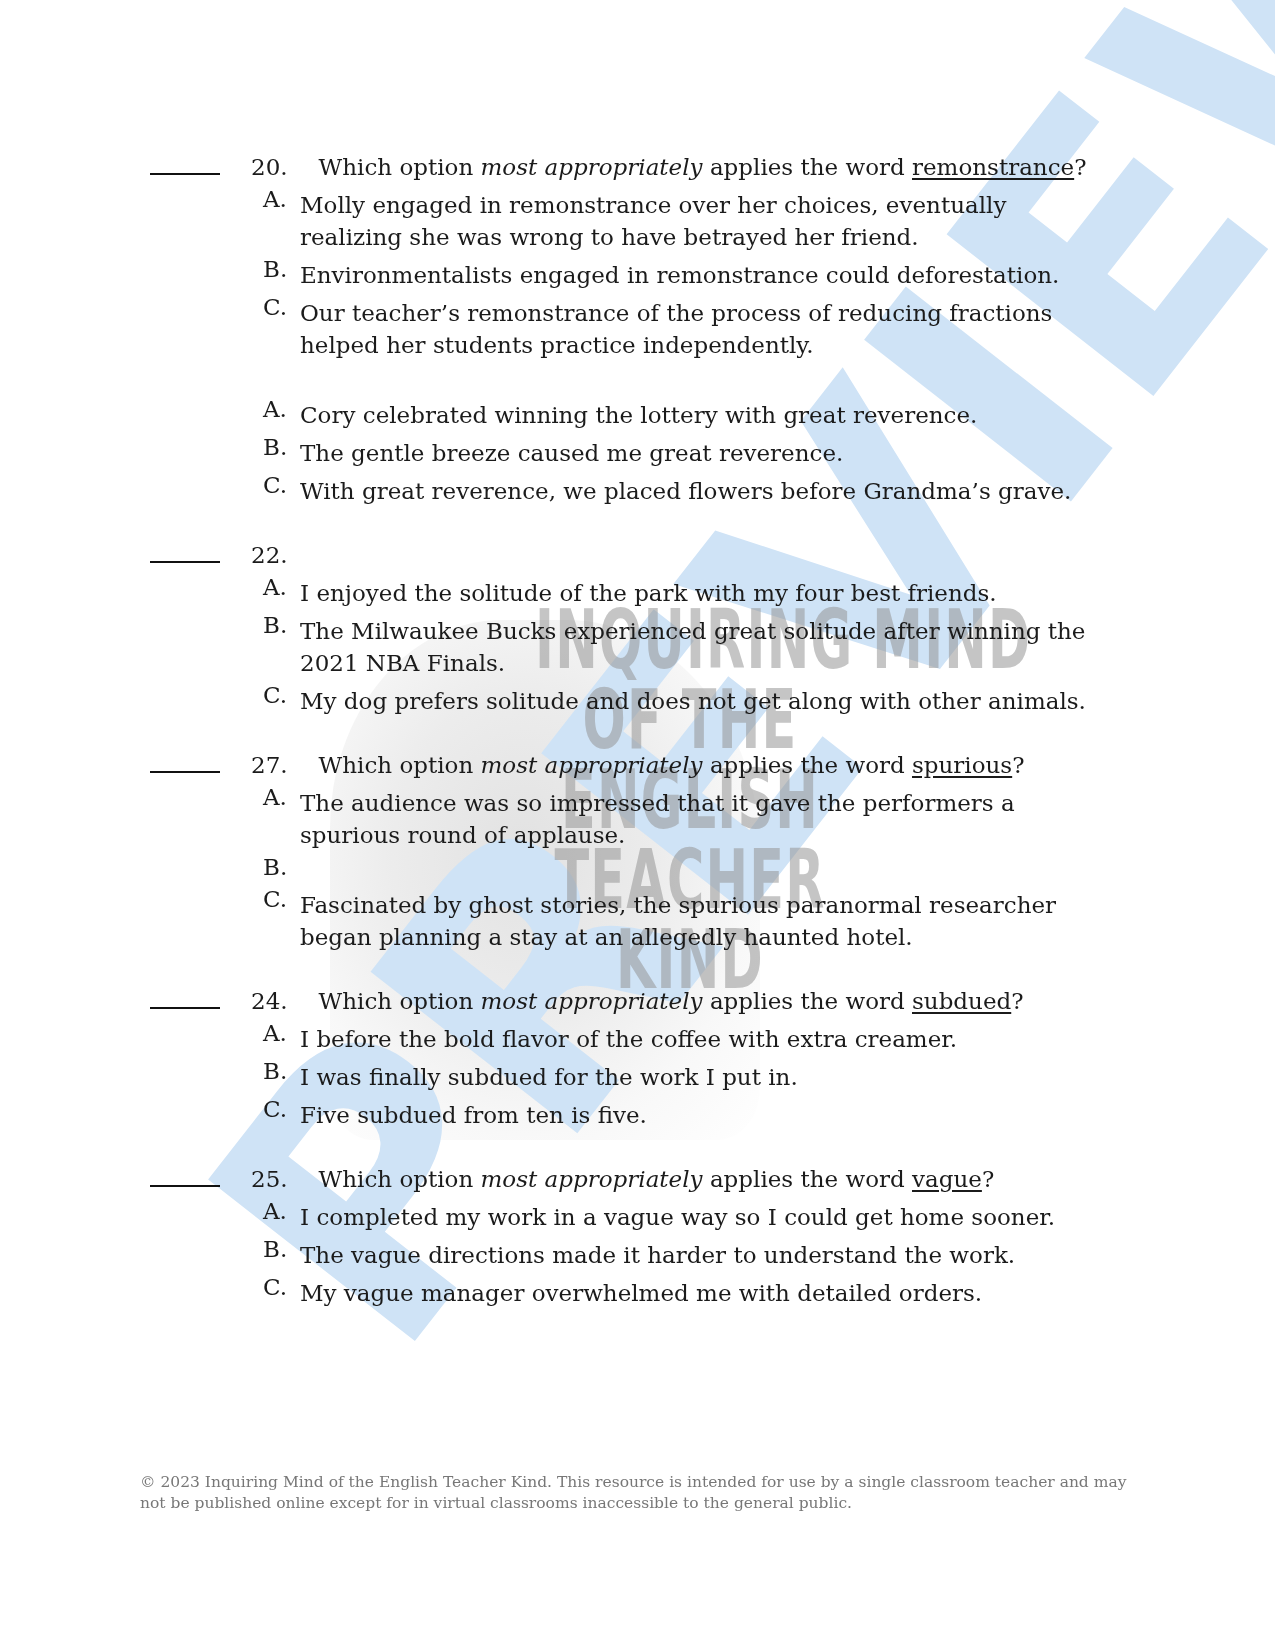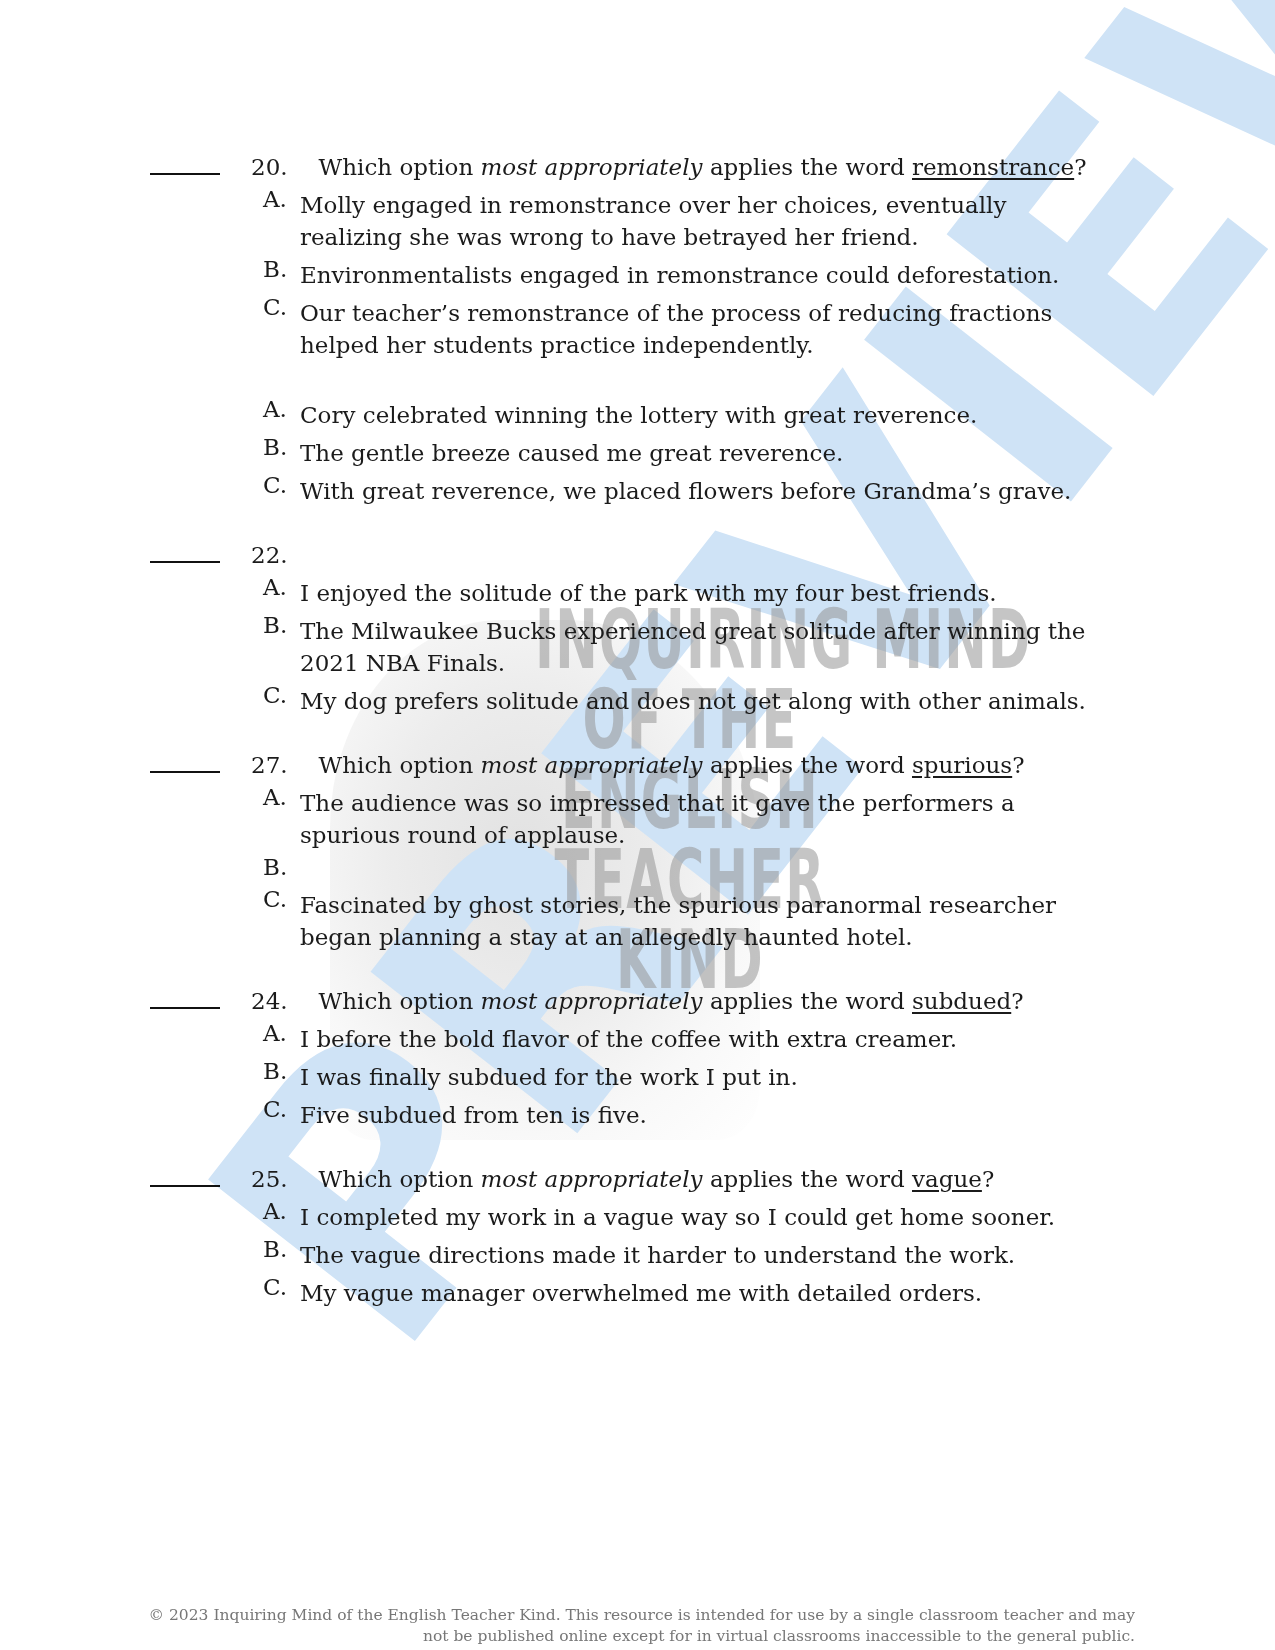--- a/index.html
+++ b/index.html
@@ -43,23 +43,23 @@
   .qline { display: flex; align-items: flex-start; height: 32px; white-space: nowrap; gap: 25px; }
   .blank { display: inline-block; width: 70px; border-bottom: 2px solid #111; height: 22px; margin-right: 6px; }
   .qnum { margin-right: 6px; }
   .qtext em { font-style: italic; }
   .target { text-decoration: underline; text-underline-offset: 3px; }
   .option { display: flex; align-items: flex-start; padding-left: 113px; }
   .opt-letter { width: 37px; flex: 0 0 37px; }
   .opt-text { width: 790px; margin-top: 6px; }
 
   .footer {
-    position: absolute; left: 140px; top: 1605px; width: 995px;
+    position: absolute; left: 140px; top: 1472px; width: 995px;
     font-family: "DejaVu Serif", serif; font-size: 15.5px; line-height: 21px;
-    color: #777777; text-align: right;
+    color: #777777; text-align: left;
   }
 </style>
 </head>
 <body>
 
 <div class="page">
 
   <div class="wm-dog"></div>
   <div class="wm-preview">PREVIEW</div>
   <div class="wm-brand">

